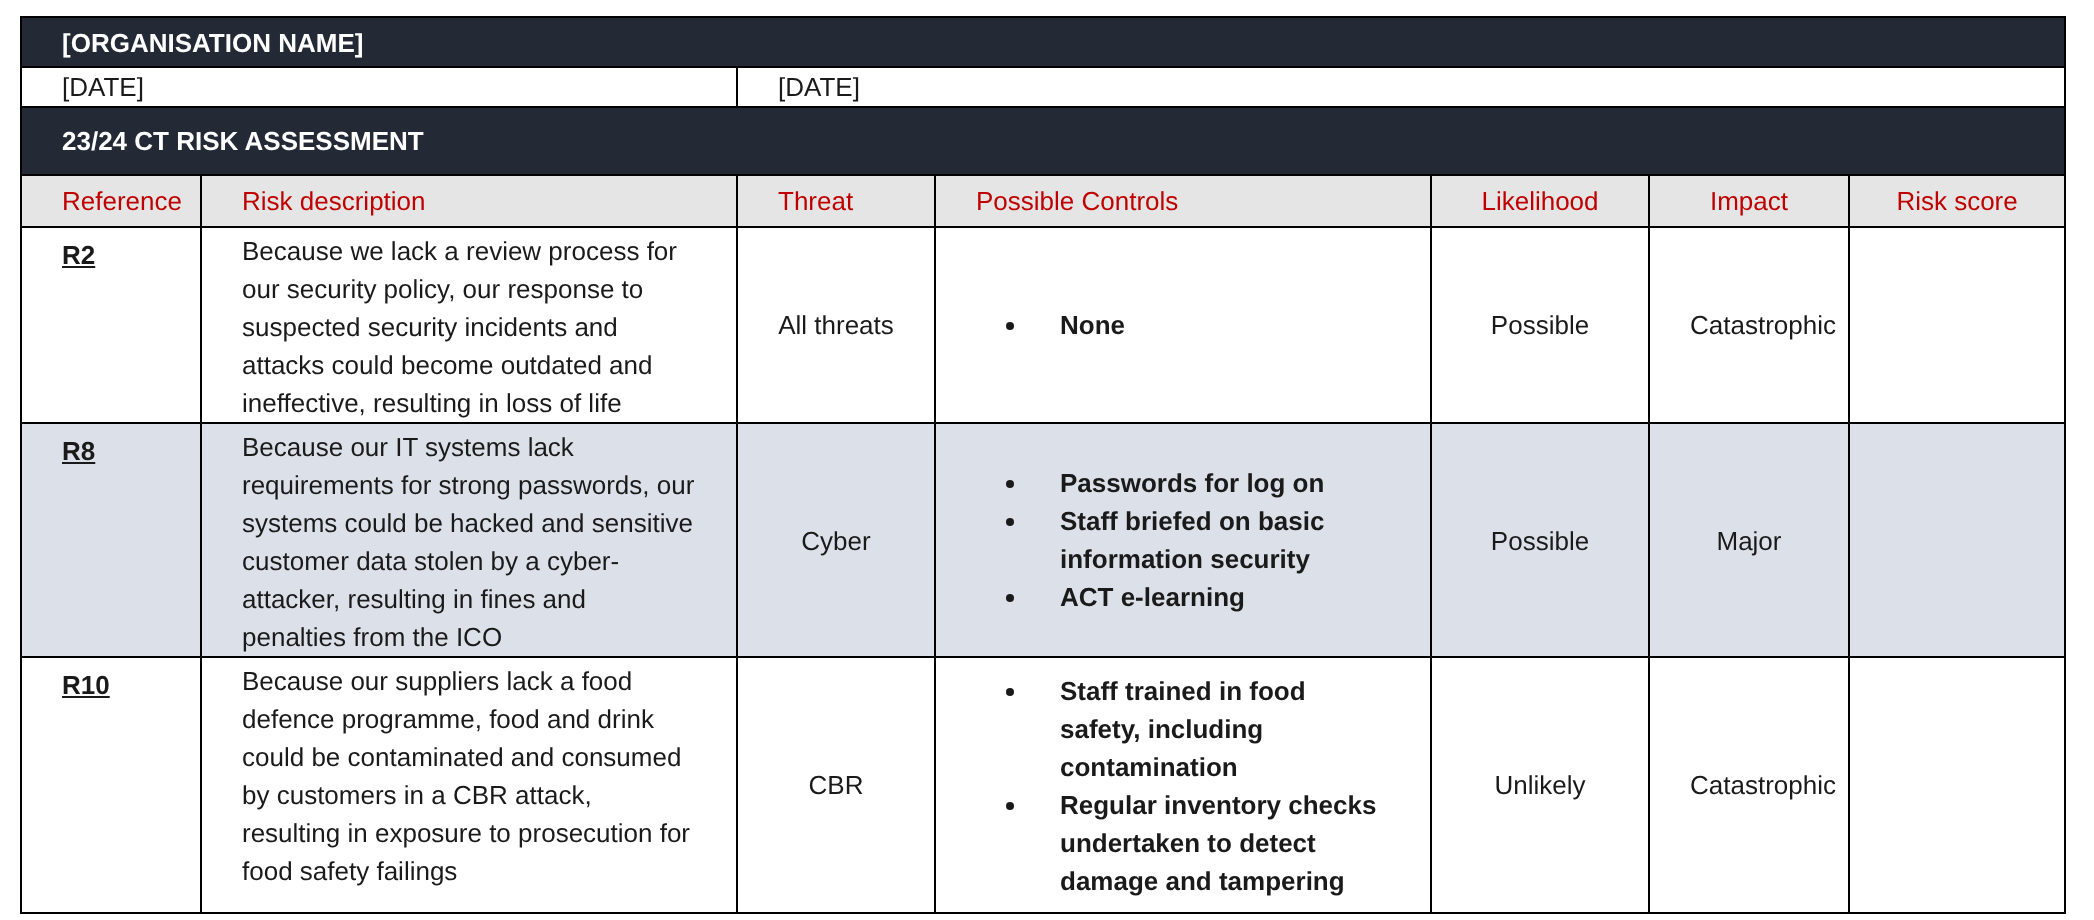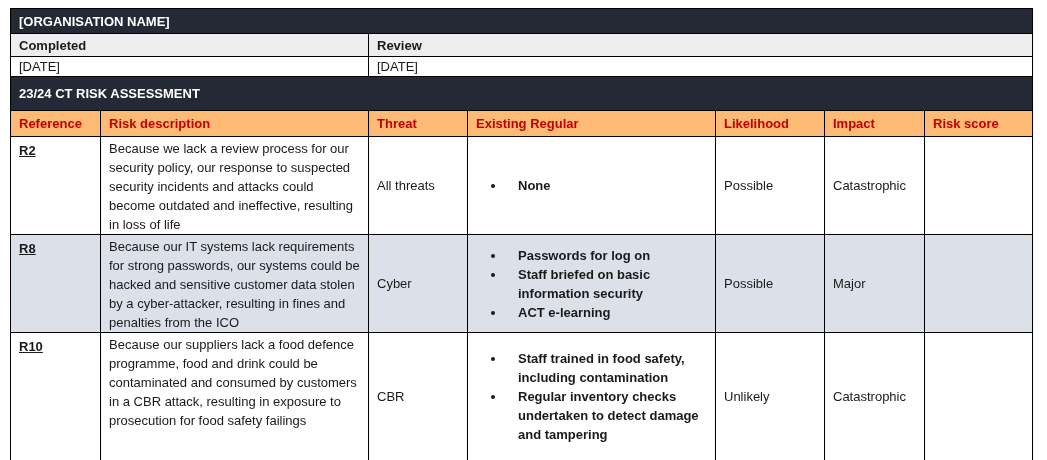--- a/index.html
+++ b/index.html
@@ -1,23 +1,23 @@
 <!DOCTYPE html>
 <html><head>
 <meta charset="utf-8">
 <style>
   html, body { margin:0; padding:0; background:#ffffff; }
   body { width:1047px; height:460px; position:relative; font-family:"Liberation Sans", sans-serif; font-size:13px; color:#1a1a1a; }
   table { position:absolute; left:10px; top:8px; border-collapse:collapse; table-layout:fixed; width:1022px; }
-  td { border:1.5px solid #000; padding:0 8px; vertical-align:middle; line-height:19px; }
+  td { border:1.5px solid #000; padding:0 20px; vertical-align:middle; line-height:19px; }
   .dark td { background:#232a36; color:#ffffff; font-weight:bold; }
   .grey td { background:#ededed; font-weight:bold; }
-  .hdr td { background:#fdba74; color:#c00000; font-weight:bold; }
+  .hdr td { background:#e5e5e5; color:#c00000; font-weight:normal; }
   .shade td { background:#dce1e9; }
-  .c { }
+  .c { text-align:center; }
   .ref { font-weight:bold; vertical-align:top; padding-top:4px;text-decoration:underline; }
   .desc { vertical-align:top; padding-top:2px; }
   ul { margin:0; padding-left:30px; list-style:disc;font-weight:bold; }
   li { padding-left:12px; }
 </style>
 </head>
 <body>
 
 <table>
   <colgroup>
@@ -26,36 +26,32 @@
       <col style="width:99px">
       <col style="width:248px">
       <col style="width:109px">
       <col style="width:100px">
       <col style="width:108px">
   </colgroup>
   <tbody>
       <tr class="dark" style="height:25px">
     <td colspan="7">[ORGANISATION NAME]</td>
   </tr>
-  <tr class="grey" style="height:23px">
-    <td colspan="2">Completed</td>
-    <td colspan="5">Review</td>
-  </tr>
   <tr style="height:20px">
     <td colspan="2">[DATE]</td>
     <td colspan="5">[DATE]</td>
   </tr>
   <tr class="dark" style="height:34px">
     <td colspan="7">23/24 CT RISK ASSESSMENT</td>
   </tr>
   <tr class="hdr" style="height:26px">
     <td>Reference</td>
     <td>Risk description</td>
     <td>Threat</td>
-    <td>Existing Regular</td>
+    <td>Possible Controls</td>
     <td class="c">Likelihood</td>
     <td class="c">Impact</td>
     <td class="c">Risk score</td>
   </tr>
 
   <tr style="height:96px">
     <td class="ref">R2</td>
     <td class="desc">Because we lack a review process for our security policy, our response to suspected security incidents and attacks could become outdated and ineffective, resulting in loss of life</td>
     <td class="c">All threats</td>
     <td>

